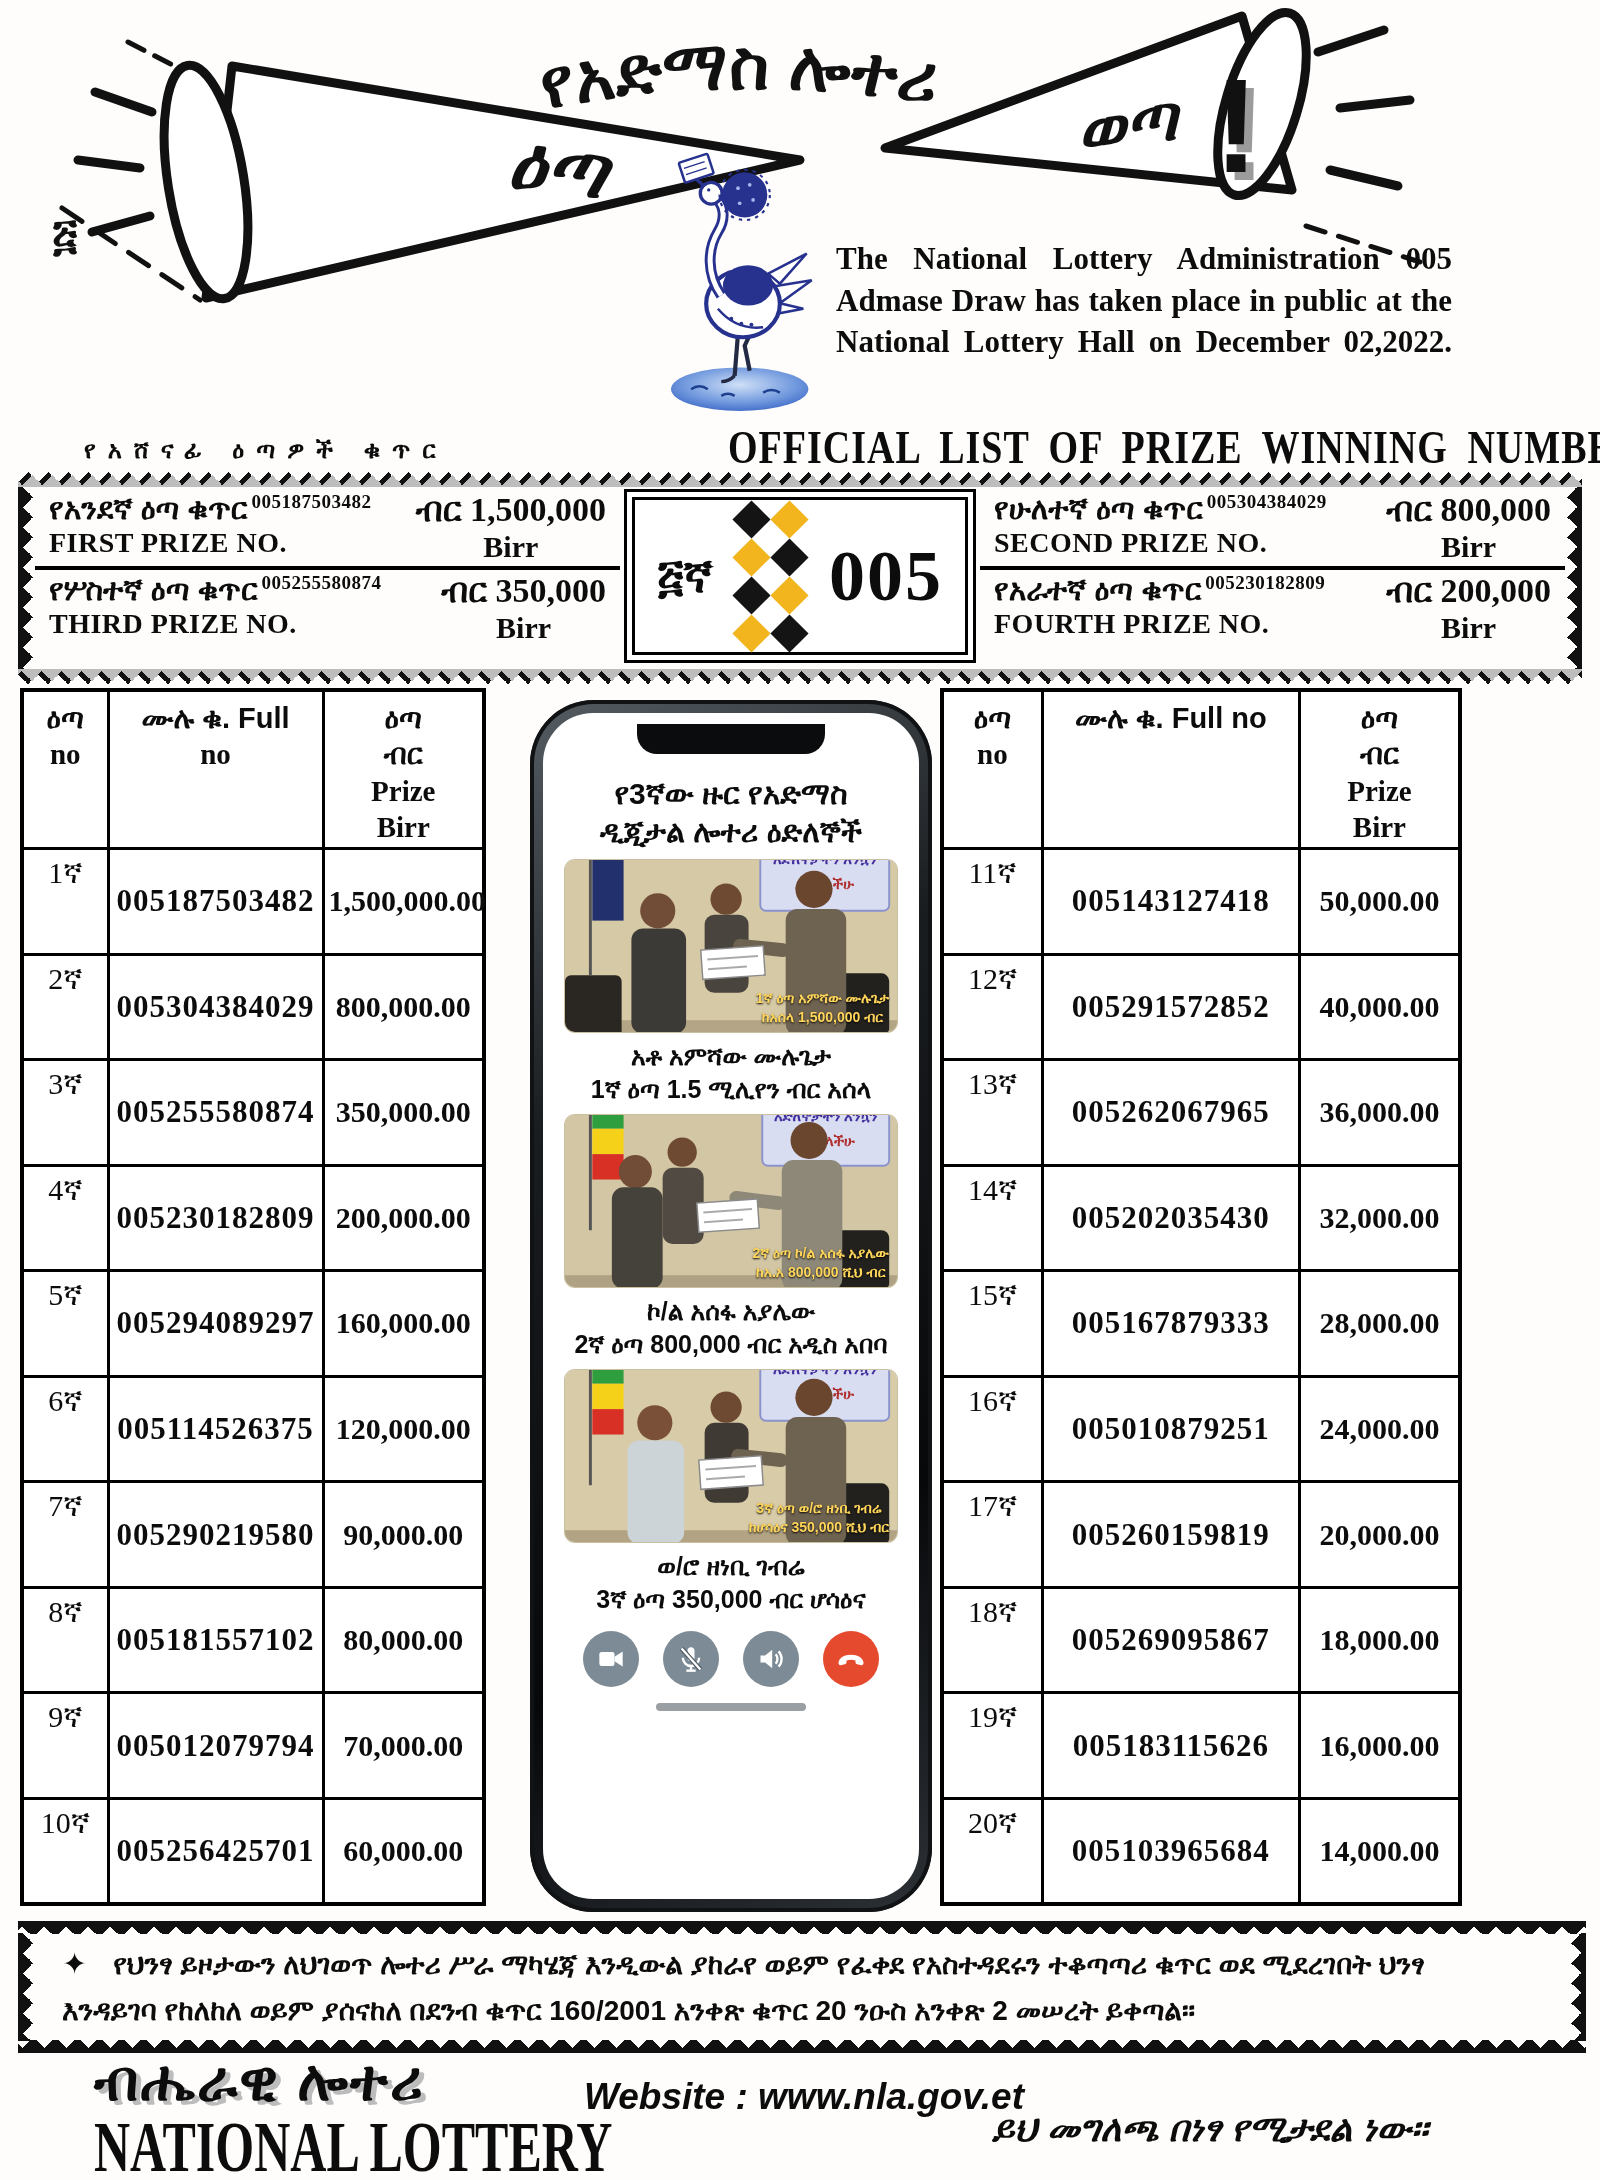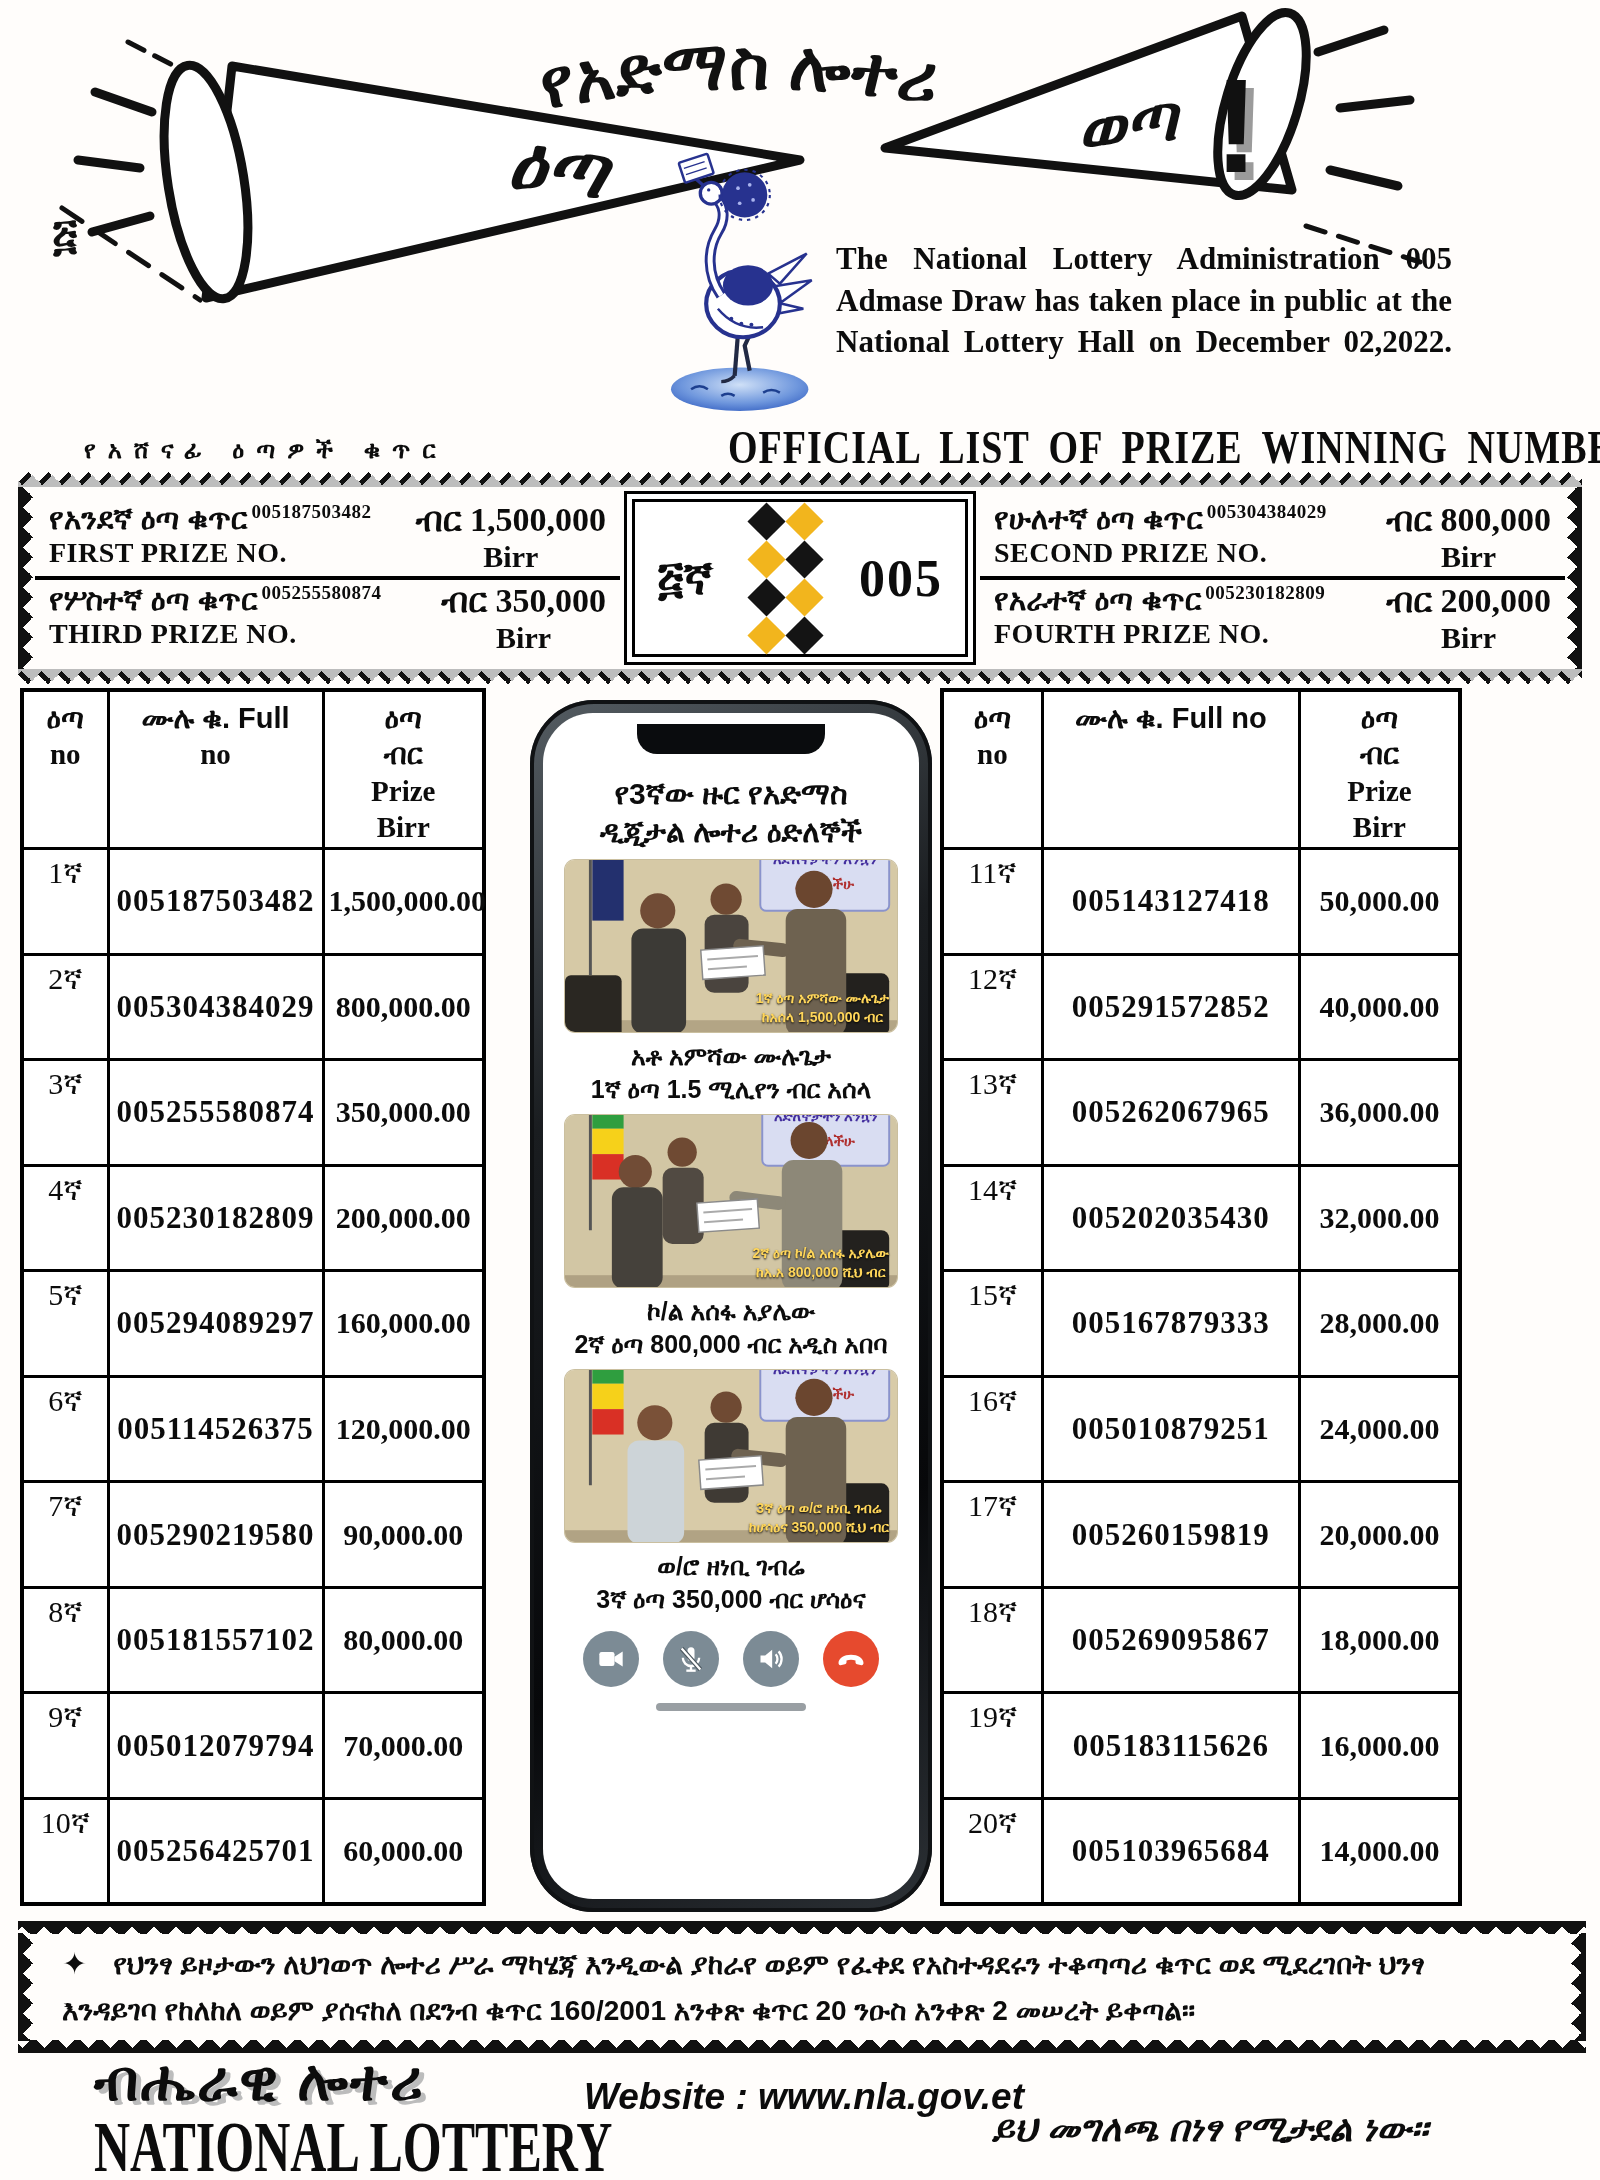--- a/index.html
+++ b/index.html
@@ -35,38 +35,38 @@
     background-size:20px 15px;background-position:4px -3px,0 0;}
   .zz-left{left:0;top:15px;bottom:15px;width:15px;background-repeat:repeat-y;
     background-image:conic-gradient(from 225deg at 100% 50%,#111 90deg,transparent 90deg);
     background-size:15px 20px;}
   .zz-right{right:0;top:15px;bottom:15px;width:15px;background-repeat:repeat-y;
     background-image:conic-gradient(from 45deg at 0% 50%,#111 90deg,transparent 90deg);
     background-size:15px 20px;}
 
   
   .prize-band{position:absolute;left:18px;top:472px;width:1564px;height:212px;}
-  .prize-inner{position:absolute;inset:15px;display:flex;align-items:center;}
+  .prize-inner{position:absolute;inset:15px;display:flex;align-items:flex-start;}
   .prize-col{flex:1;display:flex;flex-direction:column;padding:2px 6px;}
   .prize-entry{flex:1;display:grid;grid-template-columns:1fr auto;column-gap:8px;align-content:center;padding:2px 10px;}
   .pe-l1{font-size:30px;font-weight:bold;white-space:nowrap;font-family:"Liberation Sans","DejaVu Sans",sans-serif;}
   .pe-num{font-size:19px;font-weight:bold;font-family:"Liberation Serif",serif;vertical-align:super;margin-left:4px;letter-spacing:.5px;}
   .pe-l2{font-size:28px;font-weight:bold;letter-spacing:.5px;}
   .pe-right{text-align:center;align-self:center;}
   .pe-amt{font-size:34px;font-weight:bold;white-space:nowrap;}
   .pe-birr{font-size:30px;font-weight:bold;}
   .pz-divider{height:4px;background:#000;margin:0 -4px;}
   .draw-box{width:352px;border:3px solid #000;margin:2px 2px;padding:5px;background:#fff;}
   .draw-frame{height:100%;border:3px solid #000;display:flex;align-items:center;justify-content:space-between;padding:0 22px;}
   .draw-ord{font-size:46px;font-weight:bold;font-family:"Liberation Sans","DejaVu Sans",sans-serif;}
   .dgrid{display:grid;grid-template-columns:38px 38px;grid-auto-rows:38px;}
   .dia{width:27px;height:27px;margin:auto;transform:rotate(45deg);}
   .dia.k{background:#141414;}
   .dia.y{background:var(--diamond_yellow,#F2B51D);}
-  .draw-no{font-size:52px;font-weight:bold;letter-spacing:2px;}
+  .draw-no{font-size:72px;font-weight:bold;letter-spacing:2px;}
 
   
   .wtable{position:absolute;border-collapse:collapse;table-layout:fixed;height:1218px;background:#fff;}
   .wtable.left{left:20px;top:688px;width:462px;}
   .wtable.right{left:940px;top:688px;width:522px;}
   .wtable th,.wtable td{border:3px solid #000;padding:2px 4px;vertical-align:middle;}
   .wtable{border:4px solid #000;}
   .wtable thead tr{height:156px;}
   .wtable tbody tr{height:105px;}
   .wtable th{vertical-align:top;padding-top:8px;}

